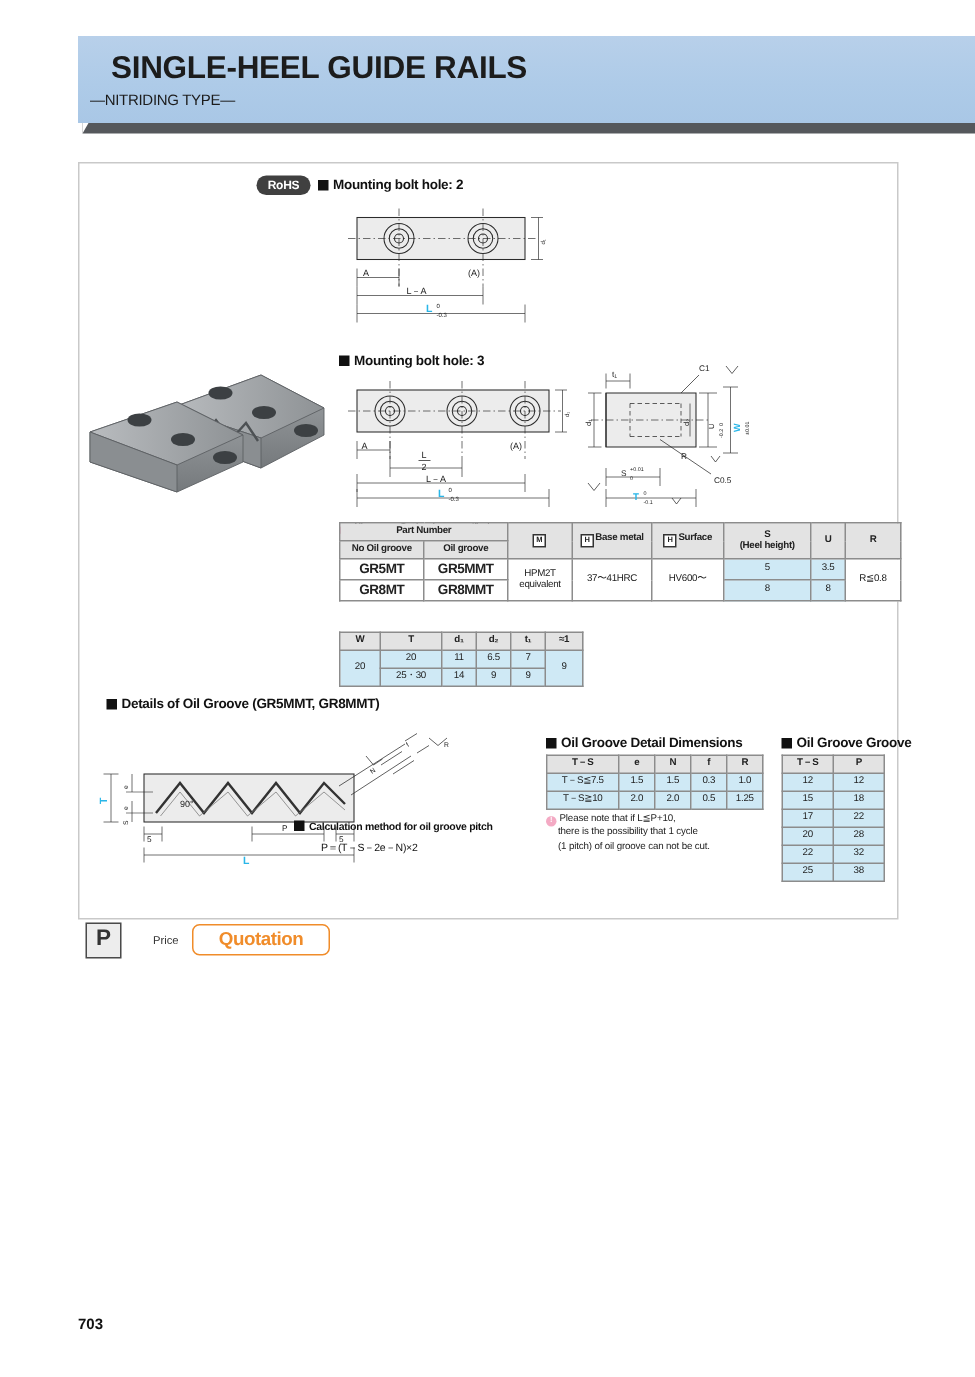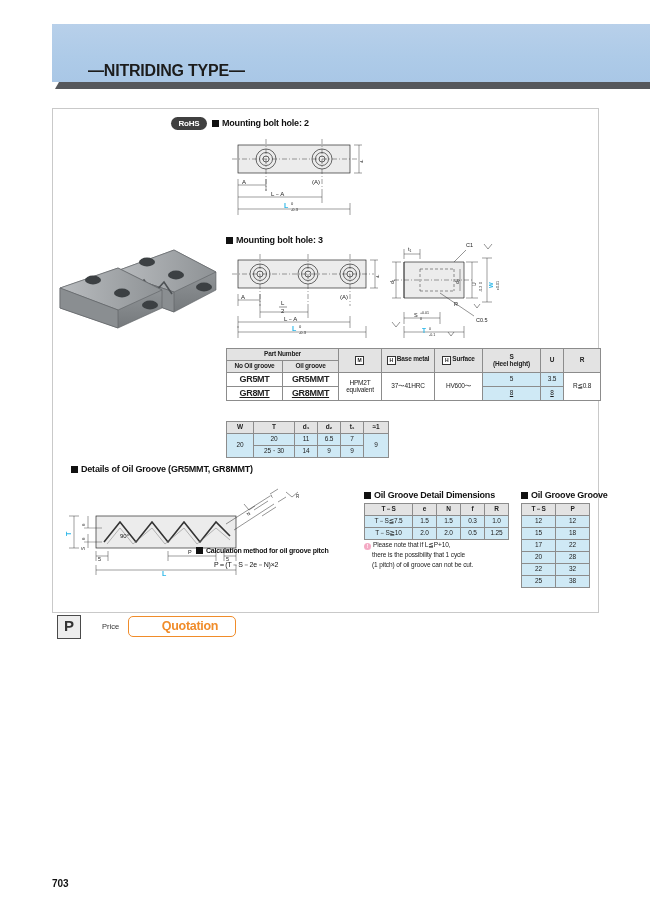--- a/index.html
+++ b/index.html
@@ -12,21 +12,21 @@
 
   
   .banner{position:absolute;left:52px;top:24px;width:598px;height:58px;
     background:linear-gradient(180deg,#b8d0ea 0%,#aecbe8 55%,#a9c7e6 100%);}
   .banner-shadow{position:absolute;left:55px;top:82px;width:595px;height:7px;
     background:#55585c;}
   .banner-shadow:after{content:"";position:absolute;left:0;top:0;width:0;height:0;
     border-left:4px solid #fff;border-bottom:7px solid transparent;}
   .banner-title{position:absolute;left:74px;top:34px;font-size:21px;font-weight:bold;
     letter-spacing:-0.2px;color:#1c1c1c;}
-  .banner-sub{position:absolute;left:88px;top:62px;font-size:16px;font-weight:bold;
+  .banner-sub{position:absolute;left:60px;top:62px;font-size:10px;font-weight:normal;
     color:#1c1c1c;letter-spacing:-0.2px;}
 
   
   .frame{position:absolute;left:52px;top:108px;width:545px;height:503px;
     border:1px solid #c9c9c9;background:#fff;}
 
   
   .rohs{position:absolute;left:171px;top:117px;width:36px;height:13px;border-radius:7px;
     background:#404040;color:#fff;font-size:8px;font-weight:bold;text-align:center;
     line-height:13px;letter-spacing:-0.2px;}
@@ -85,31 +85,32 @@
   .formula{position:absolute;font-size:7px;color:#111;letter-spacing:-0.2px;white-space:nowrap;}
 
   
   .price-icon{position:absolute;left:57px;top:615px;width:22px;height:22px;
     border:1.6px solid #4a4a4a;background:#ededed;}
   .price-icon span{position:absolute;left:0;right:0;top:0;line-height:19px;text-align:center;
     font-size:15px;font-weight:bold;color:#333;}
   .price-label{position:absolute;left:102px;top:622px;font-size:7.5px;font-weight:normal;color:#333;}
   .quotation{position:absolute;left:128px;top:616px;width:90px;height:19px;border:1.6px solid #f08c2a;
     border-radius:5px;color:#f08c2a;font-size:12.5px;font-weight:bold;text-align:center;
-    line-height:18px;letter-spacing:-0.3px;background:#fff;padding-left:16px;}
+    line-height:18px;letter-spacing:-0.3px;background:#fff;}
 
   .pagenum{position:absolute;left:52px;top:878px;font-size:10px;font-weight:bold;color:#111;}
 </style>
 </head>
 <body>
 
 <div class="page">
 
   <div class="banner"></div>
   <div class="banner-shadow"></div>
+  <div class="banner-title">SINGLE-HEEL GUIDE RAILS</div>
   <div class="banner-sub">—NITRIDING TYPE—</div>
 
   <div class="frame"></div>
 
   <div class="rohs">RoHS</div>
 
   <div class="sec" style="left:212px;top:118px;">Mounting bolt hole: 2</div>
   <div class="sec" style="left:226px;top:235px;">Mounting bolt hole: 3</div>
   <div class="sec" style="left:71px;top:464px;">Details of Oil Groove (GR5MMT, GR8MMT)</div>
   <div class="sec" style="left:364px;top:490px;">Oil Groove Detail Dimensions</div>
@@ -346,21 +347,21 @@
       <td class="plain" rowspan="2">
         <div>HPM2T</div>
             <div>equivalent</div>
       </td>
       <td class="plain" rowspan="2">37〜41HRC</td>
       <td class="plain" rowspan="2">HV600〜</td>
       <td>5</td>
       <td>3.5</td>
       <td class="plain" rowspan="2">R≦0.8</td>
     </tr>
-    <tr style="height:14px;text-decoration:underline;">
+    <tr style="height:14px;">
       <td class="pn">GR8MT</td>
       <td class="pn">GR8MMT</td>
       <td>8</td>
       <td>8</td>
     </tr>
   </tbody>
     </table>
 
   <table class="t-dim">
     <tbody>

